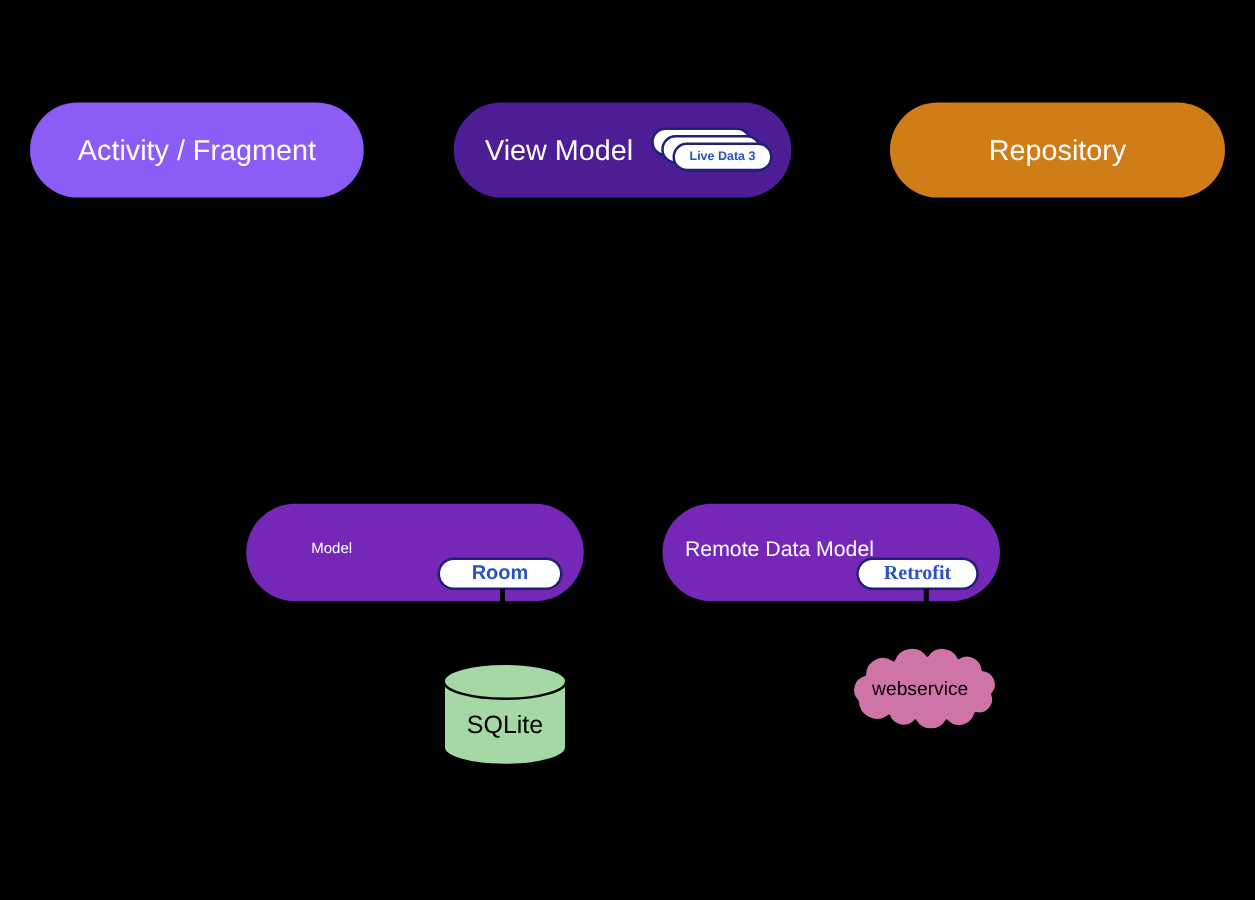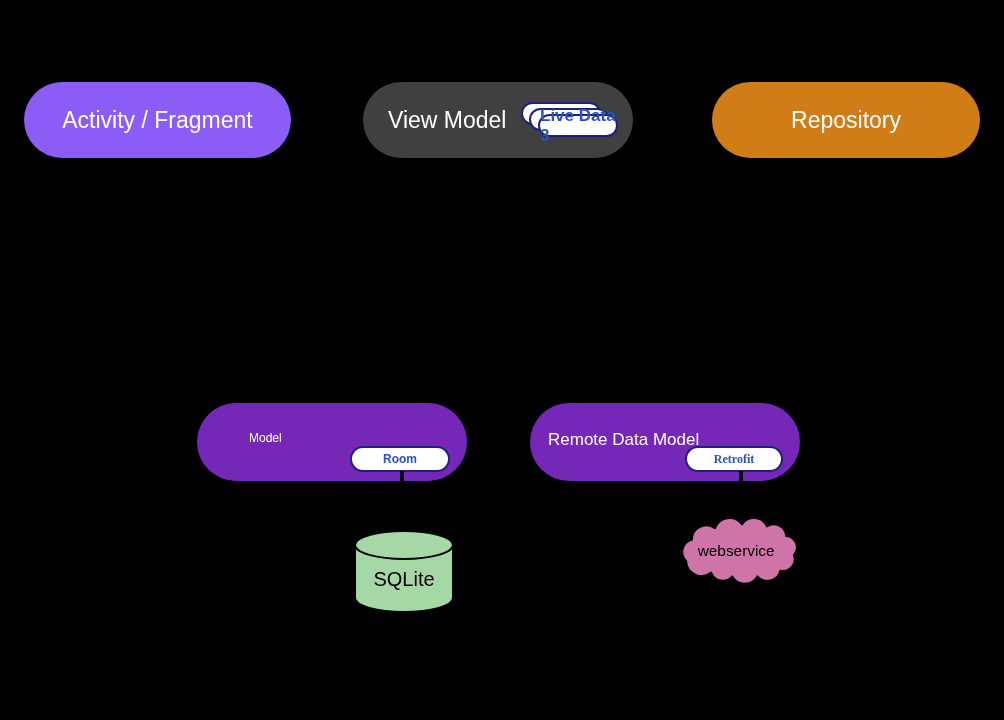--- a/index.html
+++ b/index.html
@@ -23,21 +23,21 @@
   }
   .pill .center-label {
     position: absolute;
     inset: 0;
     display: flex;
     align-items: center;
     justify-content: center;
     font-size: 23px;
   }
   .p-activity   { left: 24px;  top: 82px;  width: 267px; height: 76px; background: #8b5cf6; }
-  .p-viewmodel  { left: 363px; top: 82px;  width: 270px; height: 76px; background: #404040; }
+  .p-viewmodel  { left: 363px; top: 82px;  width: 270px; height: 76px; background: #4c1d95; }
   .p-repository { left: 712px; top: 82px;  width: 268px; height: 76px; background: #d07d18; text-align: right; }
   .p-model      { left: 197px; top: 403px; width: 270px; height: 78px; background: #7527b8; }
   .p-remote     { left: 530px; top: 403px; width: 270px; height: 78px; background: #7527b8; }
 
   .vm-label {
     position: absolute;
     left: 25px; top: 0; height: 100%;
     display: flex; align-items: center;
     font-size: 23px;
   }
@@ -49,37 +49,37 @@
     position: absolute;
     height: 26px;
     background: #ffffff;
     border: 2px solid #1f2178;
     border-radius: 14px;
     box-sizing: border-box;
     display: flex;
     align-items: center;
     justify-content: center;
   }
-  .badge span { font-size: 12px; font-weight: bold; color: #2a52c2; }
+  .badge span { font-size: 16px; font-weight: bold; color: #2a52c2; }
   .room-badge     { left: 153px; top: 43px; width: 100px; }
   .retrofit-badge { left: 155px; top: 43px; width: 98px; font-family: Liberation Serif, serif; }
 
   
   .ld {
     position: absolute;
     width: 80px; height: 23px;
     background: #ffffff;
     border: 2px solid #1f2178;
     border-radius: 12px;
     box-sizing: border-box;
   }
   .ld1 { left: 158px; top: 20px; }
   .ld2 { left: 166px; top: 26px; }
   .ld3 { left: 175px; top: 32px; display: flex; align-items: center; justify-content: center; }
-  .ld3 span { font-size: 17px; font-weight: bold; color: #2a52c2; }
+  .ld3 span { font-size: 10px; font-weight: bold; color: #2a52c2; }
 
   
   .conn { position: absolute; width: 4px; background: #000000; }
   .conn-room     { left: 400px; top: 471px; height: 61px; }
   .conn-retrofit { left: 739px; top: 471px; height: 47px; }
 
   
   .cylinder-svg { position: absolute; left: 352px; top: 528px; width: 104px; height: 88px; }
   .cloud-svg    { position: absolute; left: 658px; top: 511px; width: 164px; height: 75px; }
   .svg-label-lg { font-size: 20px; fill: #000000; font-family: "Liberation Sans", "DejaVu Sans", sans-serif; }

